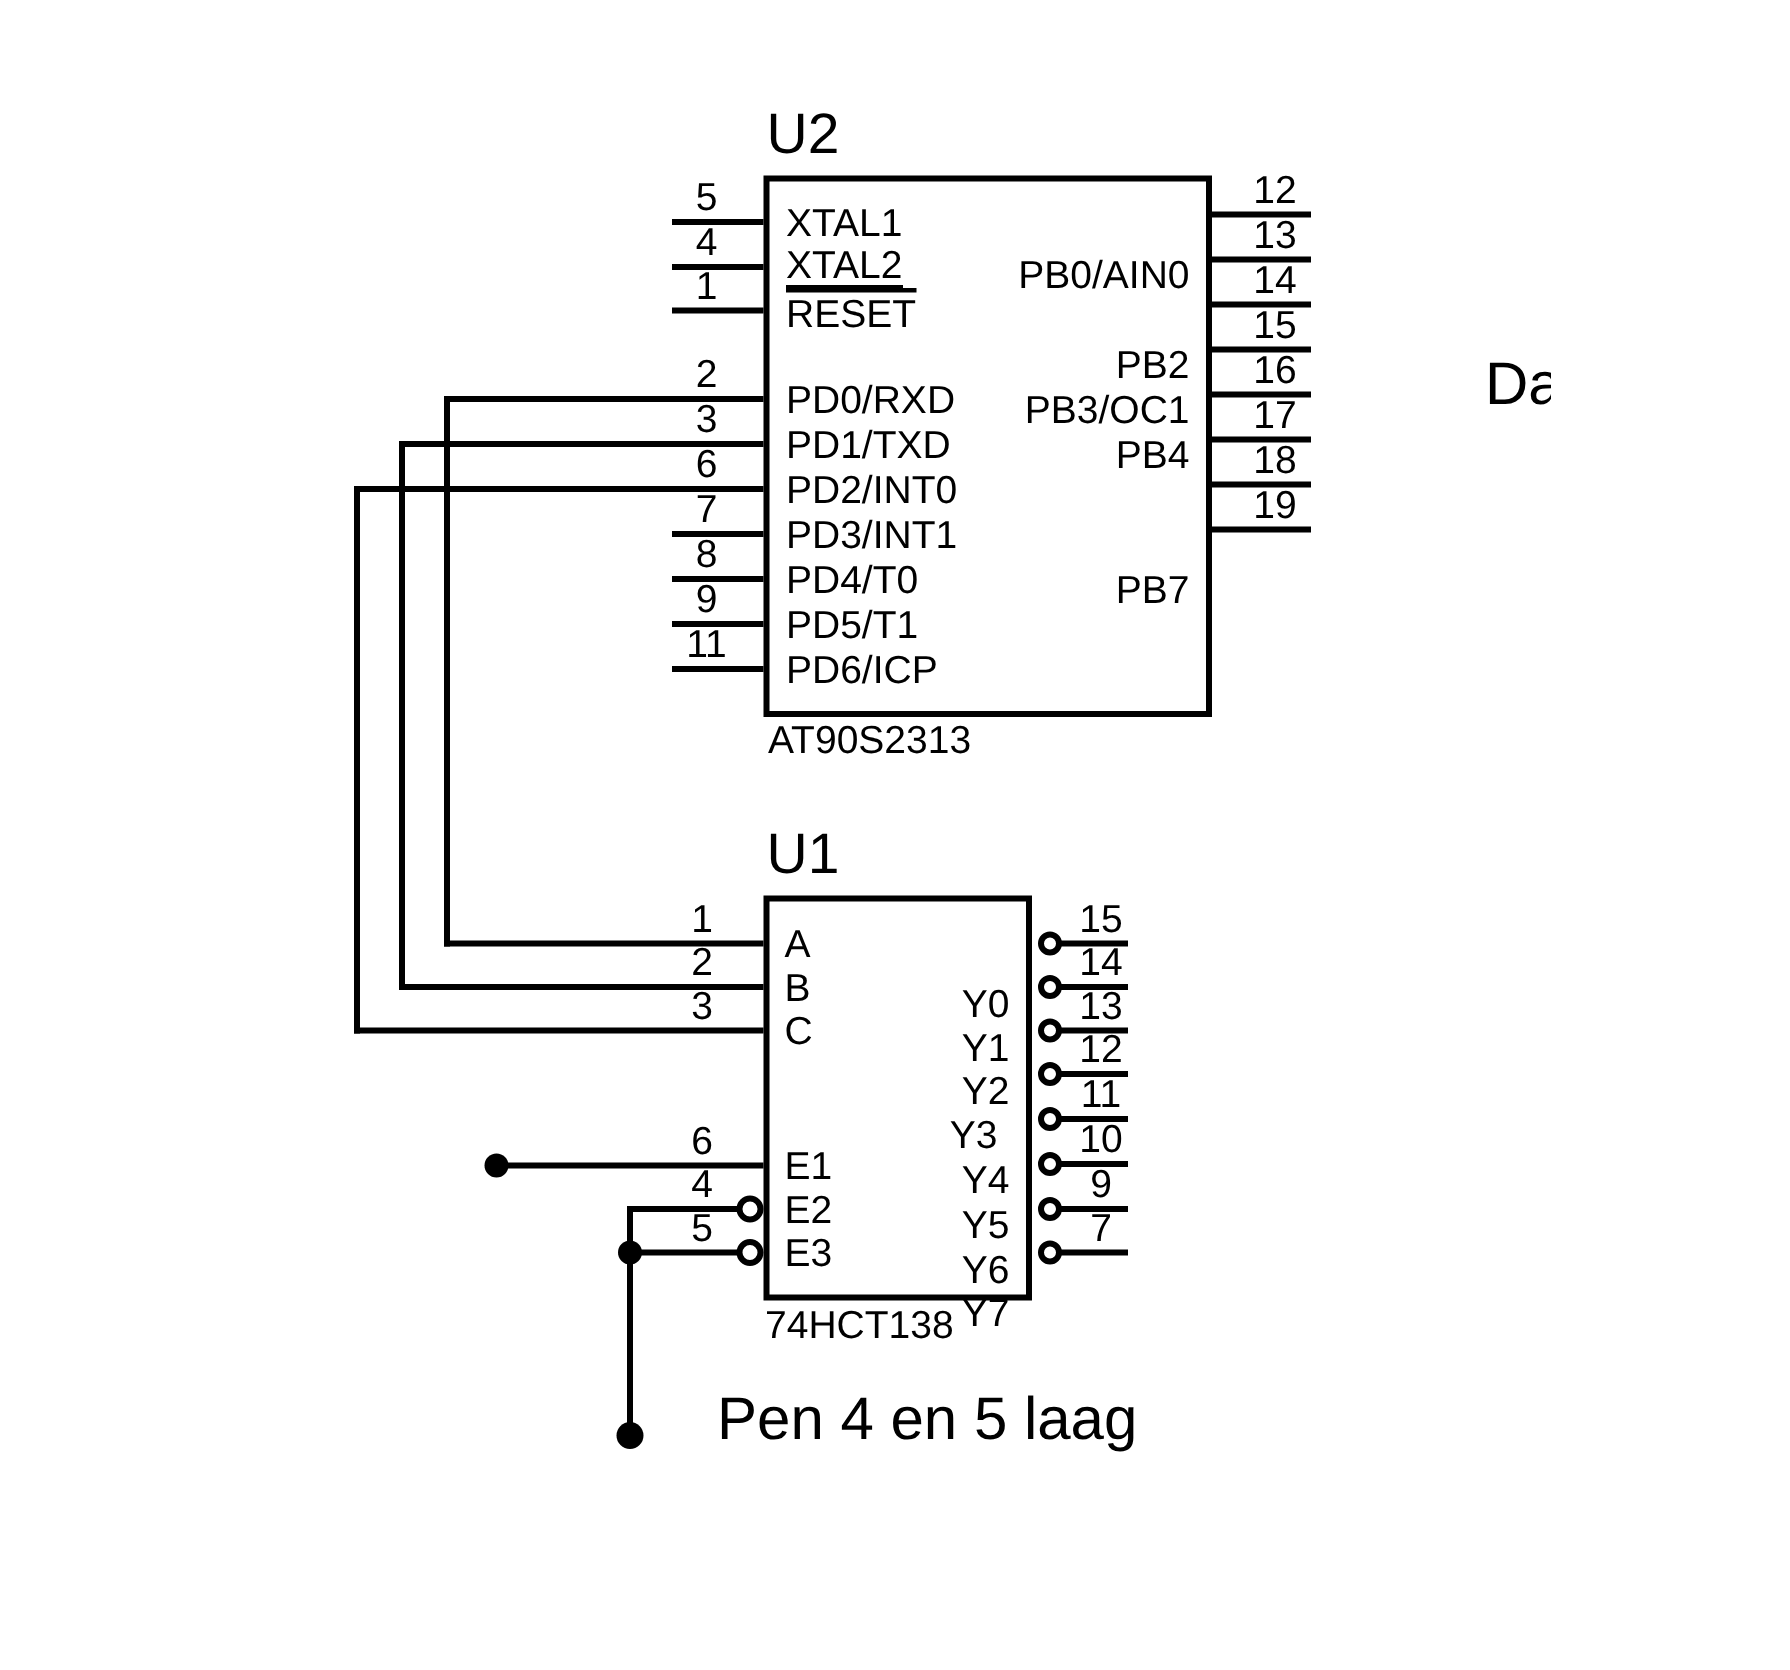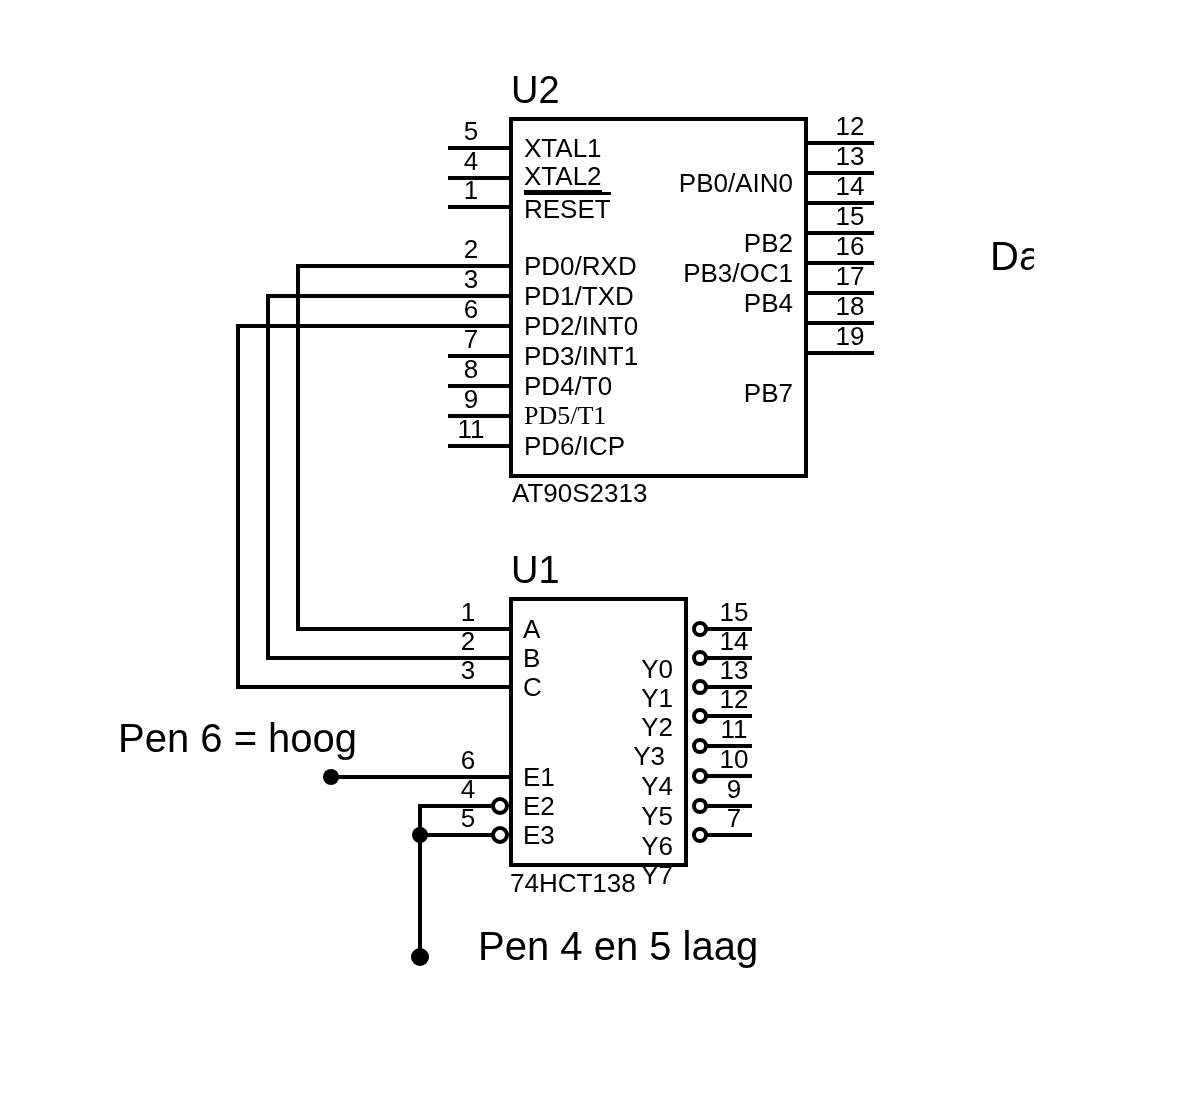--- a/index.html
+++ b/index.html
@@ -64,21 +64,20 @@
 
   <div class="box" style="left:509px;top:117px;width:299px;height:361px;"></div>
   <div class="box" style="left:509px;top:597px;width:179px;height:270px;"></div>
 
   <div class="title" style="left:511px;top:70px;">U2</div>
   <div class="title" style="left:511px;top:550px;">U1</div>
   <div class="part" style="left:512px;top:479px;">AT90S2313</div>
   <div class="part" style="left:510px;top:869px;">74HCT138</div>
 
   <div class="note" style="left:990px;top:234px;">Databus</div>
-  <div class="note" style="left:118px;top:716px;">Pen 6 = hoog</div>
   <div class="note" style="left:478px;top:924px;">Pen 4 en 5 laag</div>
 
 <div class="dot" style="left: 323px; top: 769px; width: 16px; height: 16px;"></div>
     <div class="dot" style="left: 412px; top: 827px; width: 16px; height: 16px;"></div>
     <div class="dot" style="left: 411px; top: 948px; width: 18px; height: 18px;"></div>
     <div class="pin-num" style="left: 441px; top: 118px;"><span>5</span></div>
     <div class="pin-label" style="left: 524px; top: 132px;">
       <span>XTAL1</span>
     </div>
     <div class="pin-num" style="left: 441px; top: 148px;"><span>4</span></div>
@@ -103,21 +102,21 @@
     </div>
     <div class="pin-num" style="left: 441px; top: 326px;"><span>7</span></div>
     <div class="pin-label" style="left: 524px; top: 340px;">
       <span>PD3/INT1</span>
     </div>
     <div class="pin-num" style="left: 441px; top: 356px;"><span>8</span></div>
     <div class="pin-label" style="left: 524px; top: 370px;">
       <span>PD4/T0</span>
     </div>
     <div class="pin-num" style="left: 441px; top: 386px;"><span>9</span></div>
-    <div class="pin-label" style="left: 524px; top: 400px; font-family: Liberation Serif, serif;">
+    <div class="pin-label" style="left: 524px; top: 400px;">
       <span>PD5/T1</span>
     </div>
     <div class="pin-num" style="left: 441px; top: 416px;"><span>11</span></div>
     <div class="pin-label" style="left: 524px; top: 430px;">
       <span>PD6/ICP</span>
     </div>
     <div class="pin-num" style="left: 820px; top: 113px;"><span>12</span></div>
     <div class="pin-label right" style="left: 620px; width: 173px; top: 127px;">
       <span>PB0/AIN0</span>
     </div>

